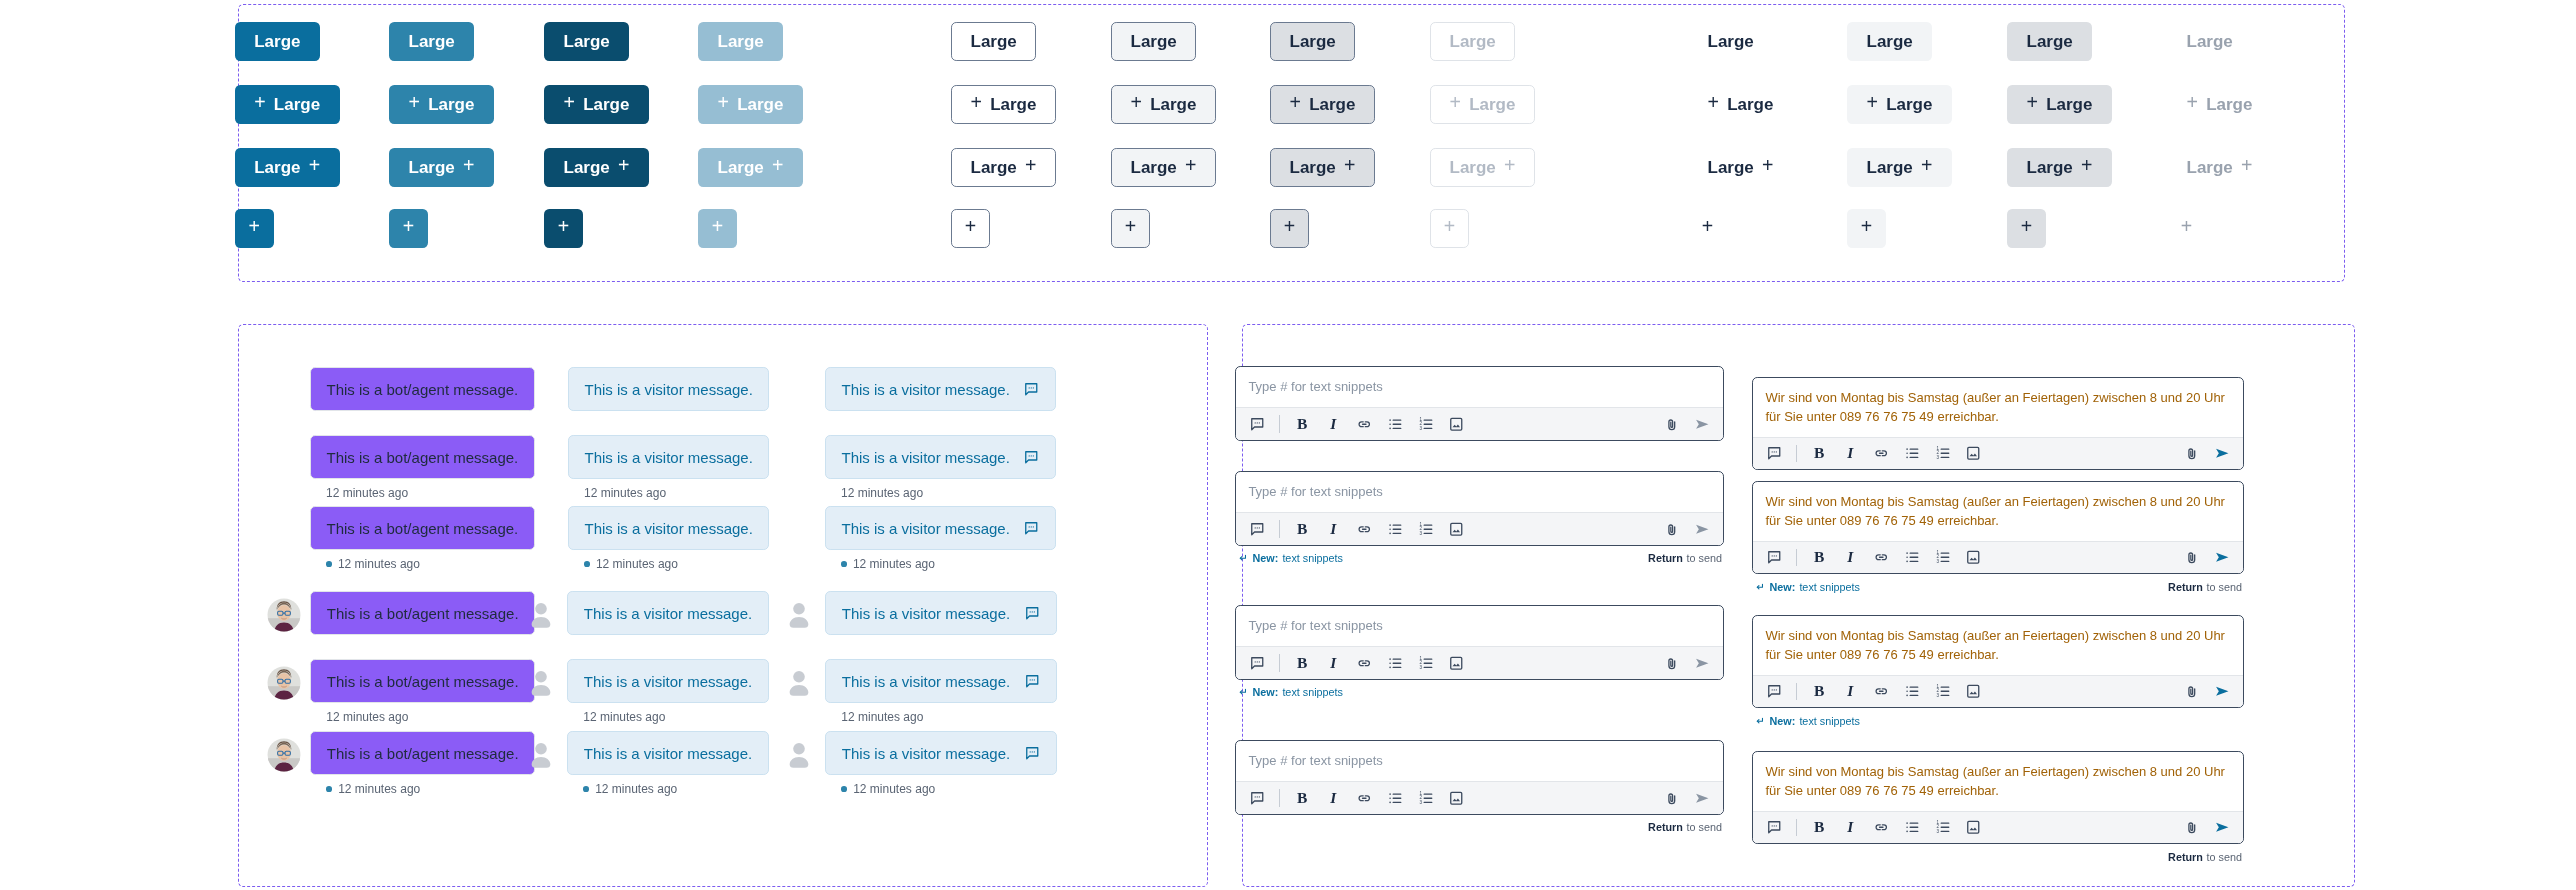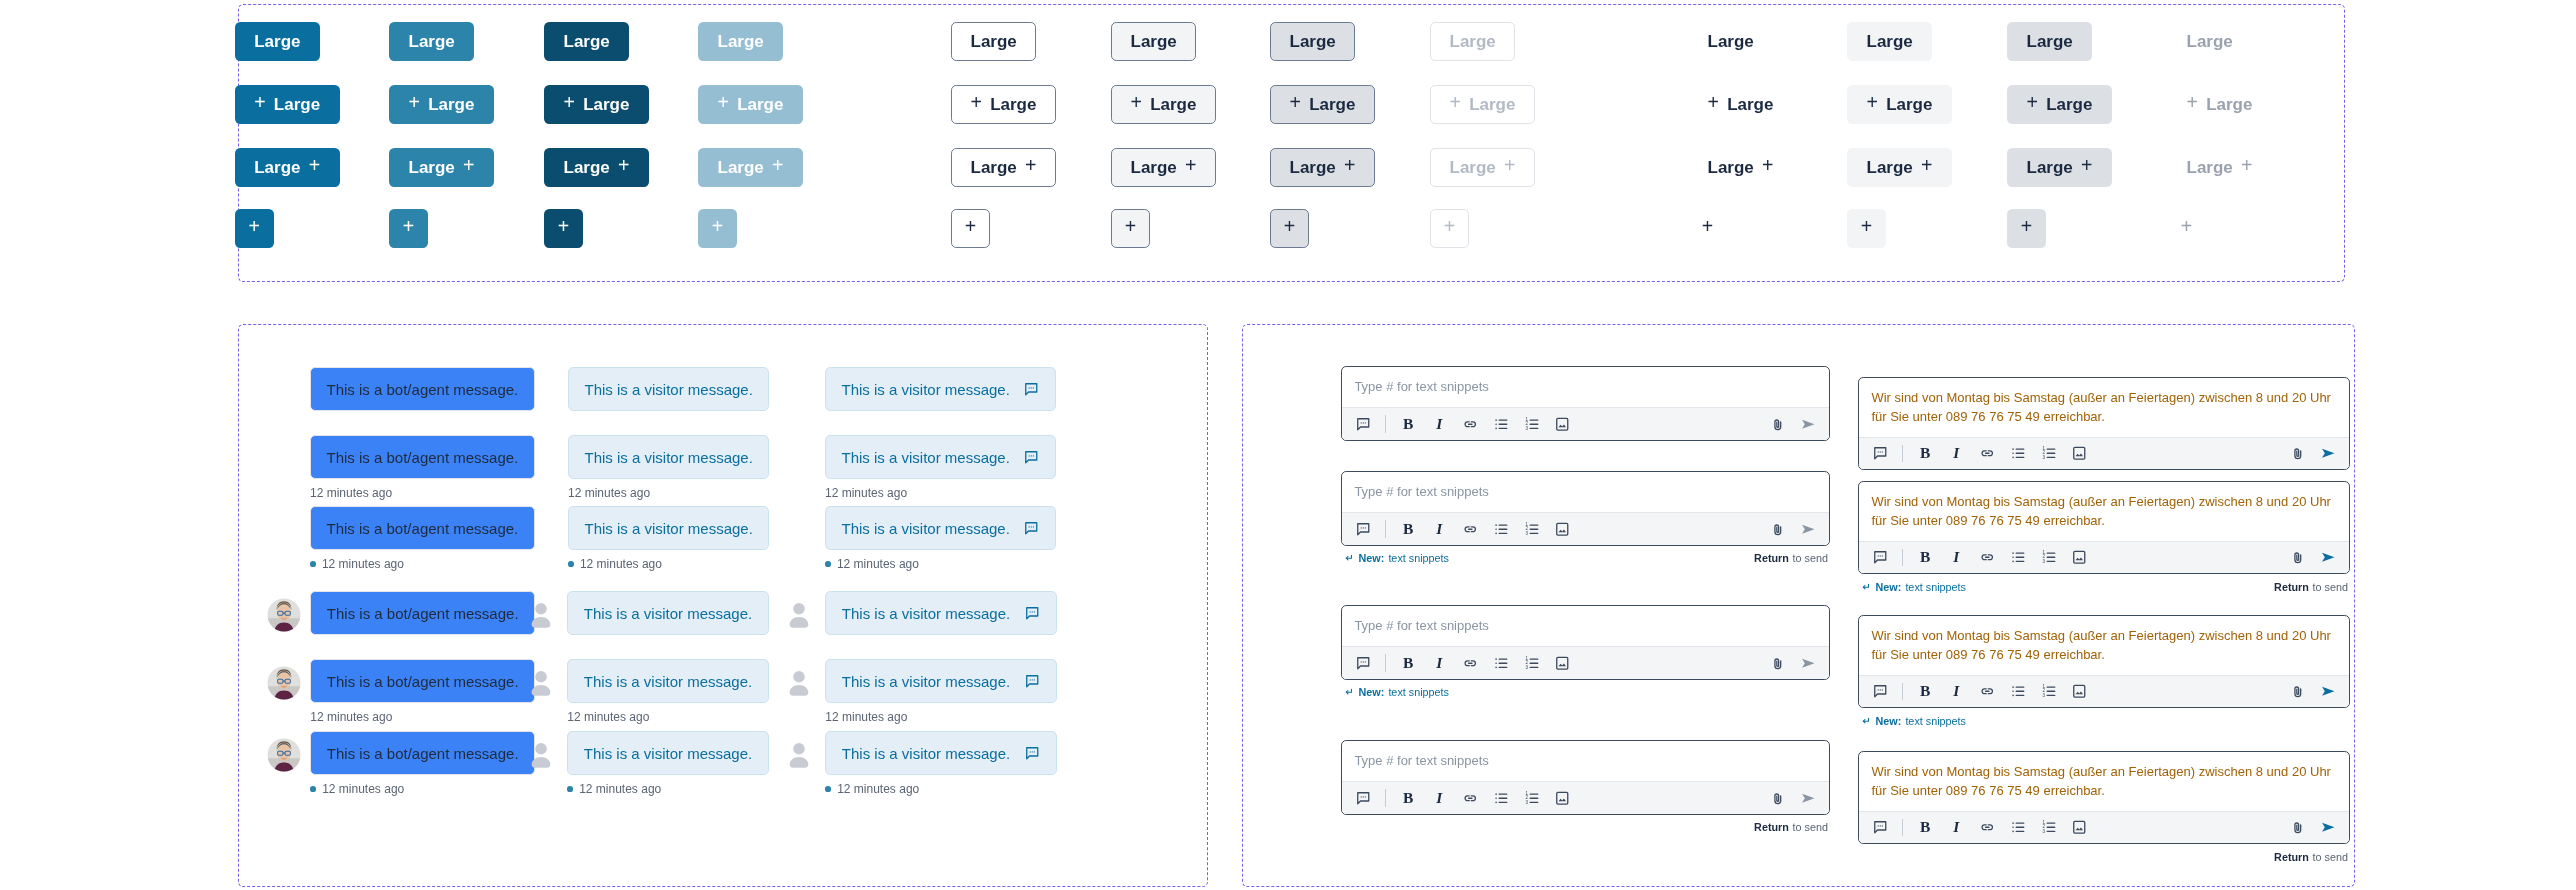--- a/index.html
+++ b/index.html
@@ -134,53 +134,54 @@
     gap: 13.4px;
     border-radius: 5.2px;
     padding: 12.4px 15.5px;
     font-size: 15px;
     line-height: 1;
     box-sizing: border-box;
     min-height: 44px;
     white-space: nowrap;
   }
   .bubble.bot {
-    background: #3b82f6;
+    background: #8b5cf6;
     border: 1px solid #e2e5e9;
     color: #1f2b3d;
   }
   .bubble.visitor {
     background: #e3eef7;
     border: 1px solid #cbe1f0;
     color: #0a6e9e;
   }
 
   .msg-meta {
     display: flex;
     align-items: center;
     gap: 6.2px;
     margin-top: 8.2px;
     font-size: 12px;
     color: #5a6473;
     line-height: 1;
+    margin-left: 16px;
   }
   .meta-dot {
     width: 5.7px;
     height: 5.7px;
     border-radius: 50%;
     background: #2d84ab;
     display: inline-block;
   }
 
   .bubble-icon { display: inline-flex; align-items: center; }
 
   
   #composer-grid {
     position: absolute;
-    left: 1302px;
+    left: 1196px;
     top: 324px;
     width: 1113px;
     height: 563px;
   }
   .composer-cell { position: absolute; }
 
   .composer {
     border: 1.5px solid #3c4a5e;
     border-radius: 5.2px;
     background: #ffffff;

